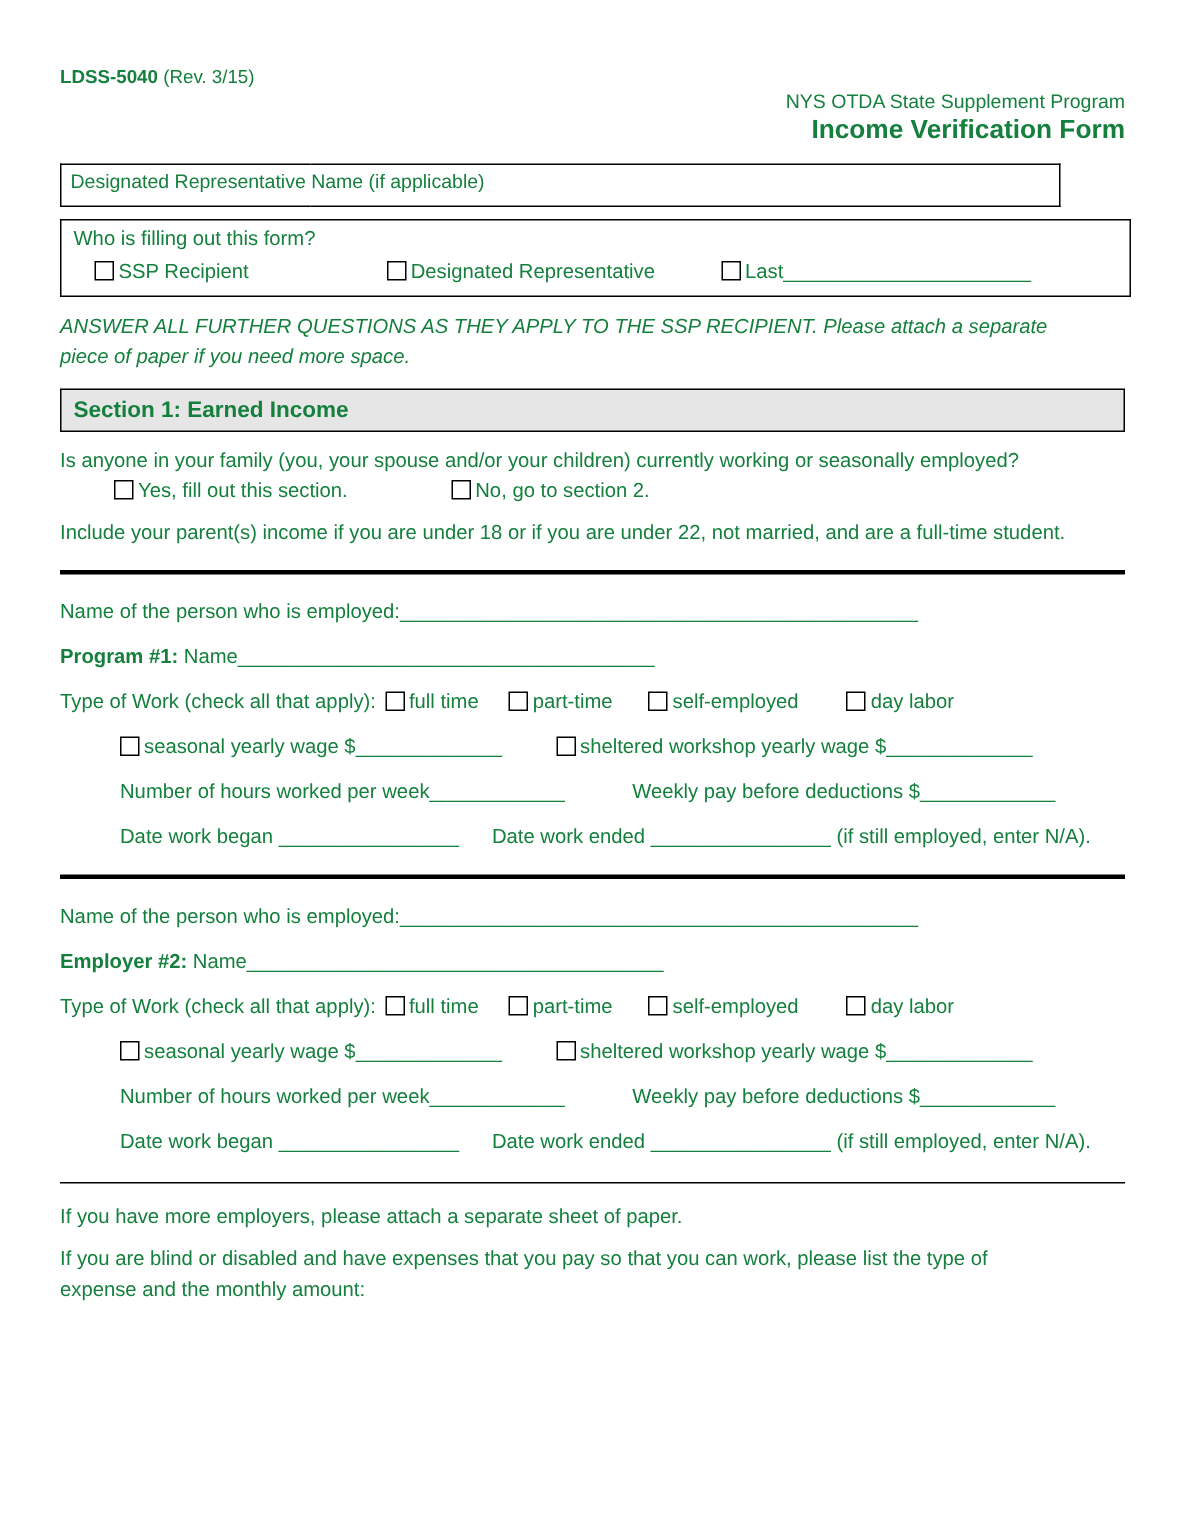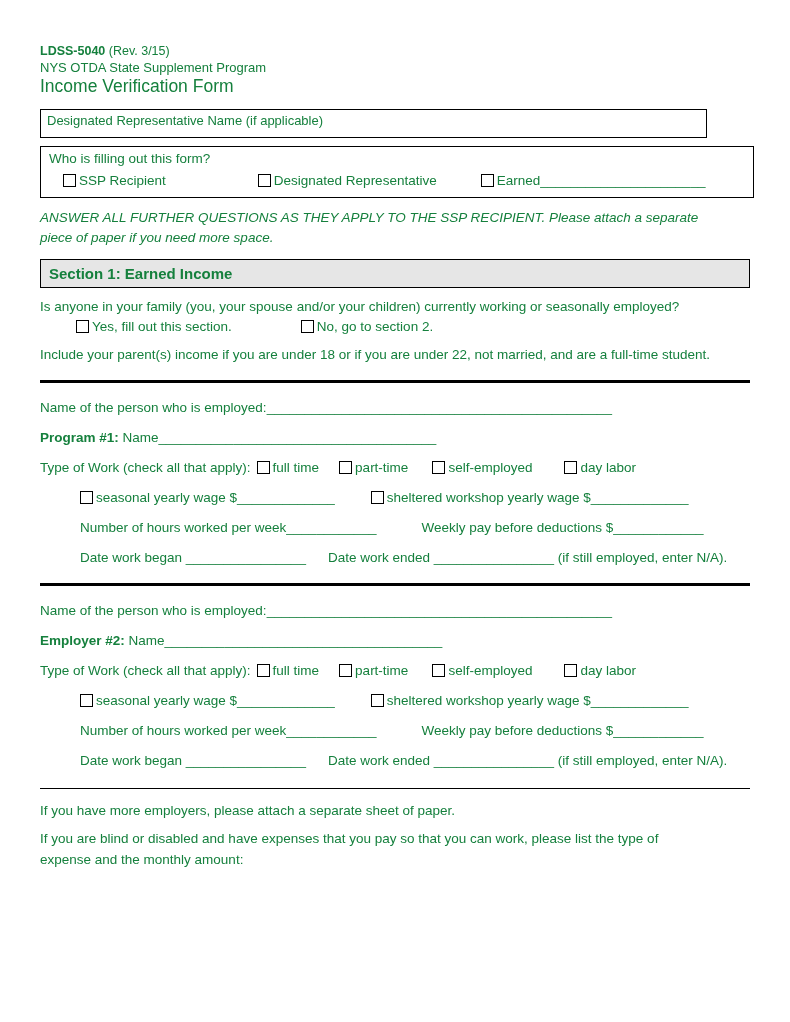--- a/index.html
+++ b/index.html
@@ -3,23 +3,23 @@
 <meta charset="utf-8">
 <style>
   * { box-sizing: border-box; }
   html, body { margin: 0; padding: 0; background: #888; }
   .page {
     width: 790px; height: 1022px; margin: 0 auto; background: #fff;
     font-family: "Liberation Sans", sans-serif; font-size: 13.5px; color: #15803d;
     padding: 44px 40px 0 40px; overflow: hidden; position: relative;
   }
   .form-id { font-size: 12.5px; }
-  .center { text-align: left; }
+  .center { text-align: right; }
   .program { font-size: 13px; margin-top: 2px; }
-  .title { font-size: 17.5px; font-weight: normal; margin-top: 1px; }
+  .title { font-size: 17.5px; font-weight: bold; margin-top: 1px; }
 
   table.recip { border-collapse: collapse; width: 667px; margin-top: 12px; table-layout: fixed; }
   table.recip td { border: 1px solid #000; vertical-align: top; padding: 3px 6px; font-size: 13px; }
   table.recip tr.r1 td { height: 38px; }
   table.recip tr.r2 td { height: 28px; }
 
   .who-box { border: 1px solid #000; margin-top: 8px; padding: 4px 8px 9px 8px; width: 714px; }
   .who-row { margin-top: 7px; padding-left: 14px; display: flex; align-items: center; }
 
   .cb { display: inline-block; width: 13px; height: 13px; border: 1px solid #000;
@@ -66,21 +66,21 @@
   <div class="who-box">
     <div>Who is filling out this form?</div>
     <div class="who-row">
       <span class="cb-item">
         <span class="cb"></span><span>SSP Recipient</span>
       </span>
       <span class="cb-item" style="margin-left:92px">
         <span class="cb"></span><span>Designated Representative</span>
       </span>
       <span class="cb-item" style="margin-left:44px">
-        <span class="cb"></span><span>Earned</span><span>______________________</span>
+        <span class="cb"></span><span>Last</span><span>______________________</span>
       </span>
     </div>
   </div>
 
   <div class="notice">ANSWER ALL FURTHER QUESTIONS AS THEY APPLY TO THE SSP RECIPIENT. Please attach a separate piece of paper if you need more space.</div>
 
   <div class="section-header">Section 1: Earned Income</div>
 
   <div class="q">Is anyone in your family (you, your spouse and/or your children) currently working or seasonally employed?</div>
   <div class="yesno">

